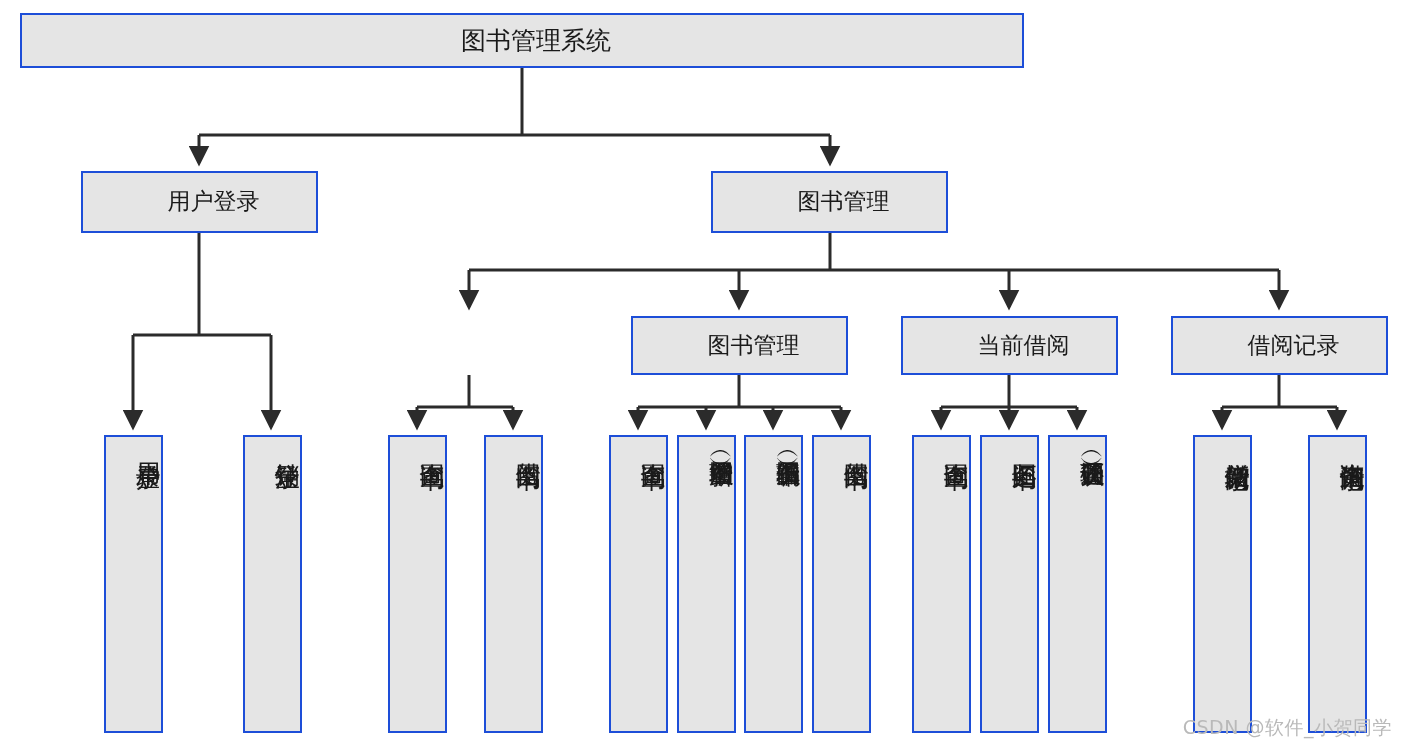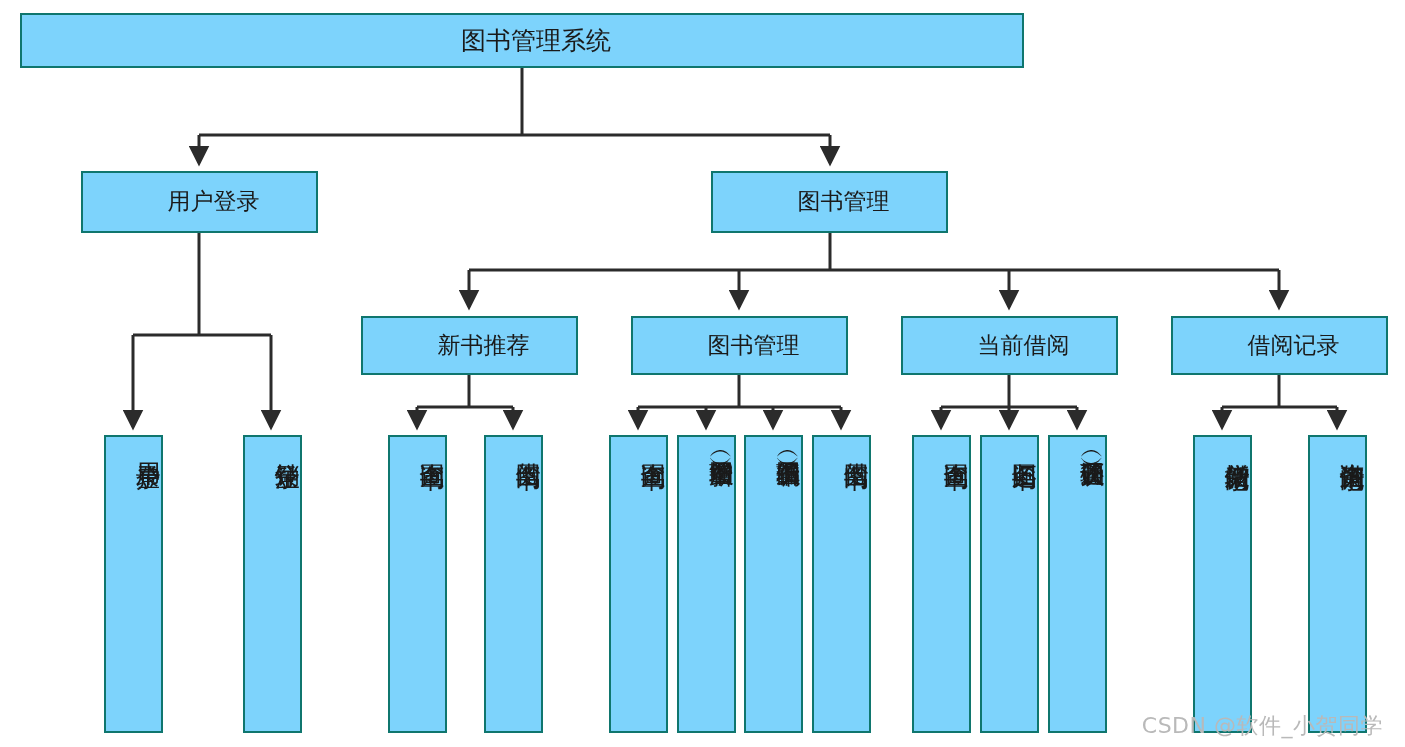--- a/index.html
+++ b/index.html
@@ -21,22 +21,22 @@
   #diagram-svg {
     position: absolute;
     left: 0;
     top: 0;
     width: 1405px;
     height: 747px;
   }
   .node {
     position: absolute;
     box-sizing: border-box;
-    border: 2px solid #0f766e;
-    background: #7dd3fc;
+    border: 2px solid #1d4ed8;
+    background: #e5e5e5;
     display: flex;
     align-items: center;
     justify-content: center;
     overflow: hidden;
     padding-left: 28px;
   }
   .node-label {
     color: #1a1a1a;
     text-align: center;
     line-height: 1.18;
@@ -61,23 +61,23 @@
     line-height: 1.06;
     letter-spacing: 1px;
     display: block;
   }
   .node.leaf.tall-text .node-label {
     font-size: 24px;
     letter-spacing: 0px;
   }
   #watermark {
     position: absolute;
-    right: 22px;
+    right: 13px;
     bottom: 6px;
-    font-size: 22px;
+    font-size: 19px;
     color: #b9b9b9;
     letter-spacing: 0.5px;
     white-space: nowrap;
     pointer-events: none;
   }
 </style>
 </head>
 <body>
 
 <div id="diagram-root">
@@ -137,23 +137,20 @@
     <span class="node-label">图书管理系统</span>
   </div>
 
   <div class="node level2" style="left:81px; top:171px; width:237px; height:62px;">
     <span class="node-label">用户登录</span>
   </div>
   <div class="node level2" style="left:711px; top:171px; width:237px; height:62px;align-items:center;">
     <span class="node-label">图书管理</span>
   </div>
 
-  <div class="node level3" style="left:361px; top:316px; width:217px; height:59px;">
-    <span class="node-label">新书推荐</span>
-  </div>
   <div class="node level3" style="left:631px; top:316px; width:217px; height:59px;">
     <span class="node-label">图书管理</span>
   </div>
   <div class="node level3" style="left:1171px; top:316px; width:217px; height:59px;">
     <span class="node-label">借阅记录</span>
   </div>
   <div class="node level3" style="left:901px; top:316px; width:217px; height:59px;">
     <span class="node-label">当前借阅</span>
   </div>
 

